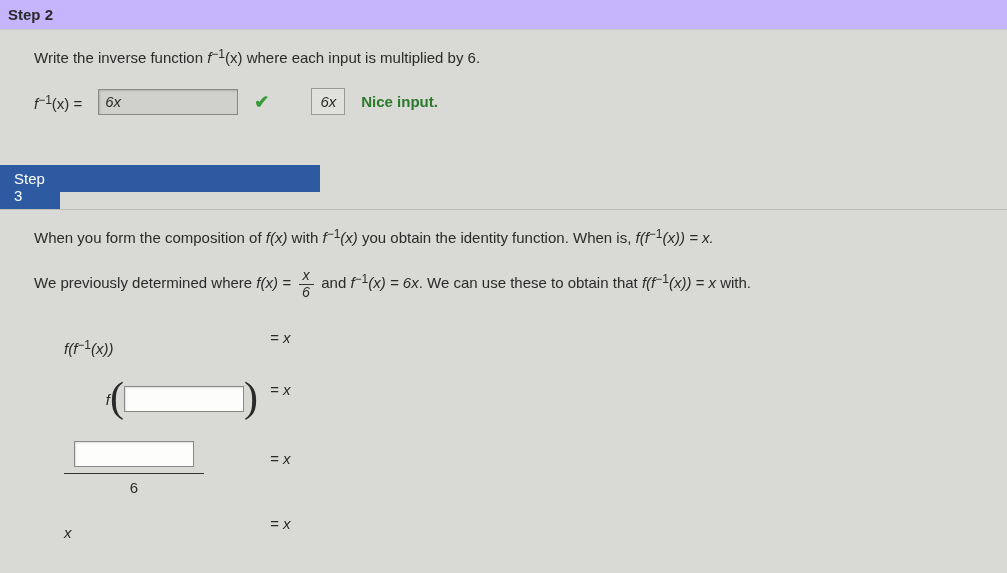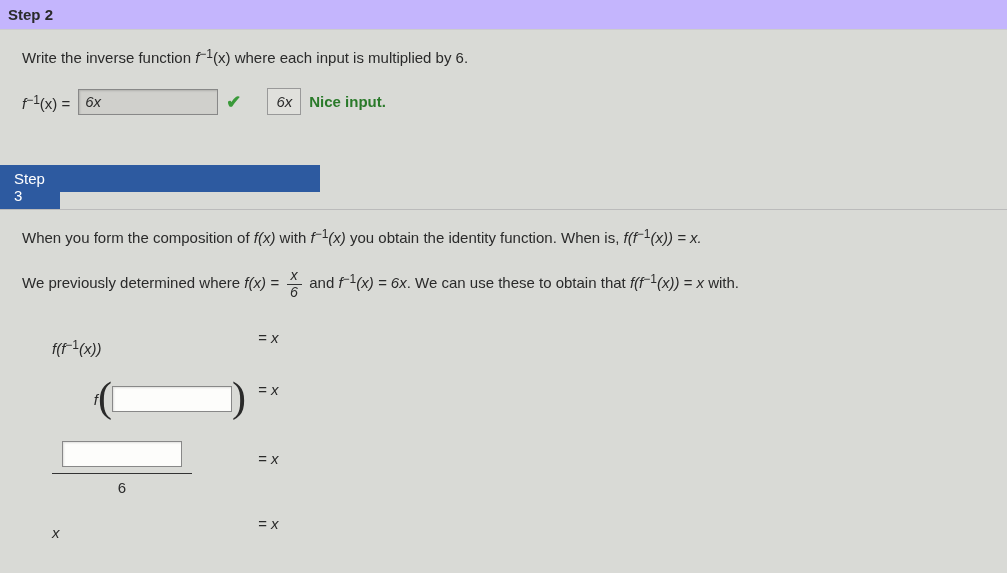--- a/index.html
+++ b/index.html
@@ -33,27 +33,27 @@
     padding: 5px 14px;
     width: 60px;
   }
   .step3-bar {
     background: #2d5aa0;
     height: 100%;
     flex: 0 0 260px;
     padding: 5px 0;
   }
   .section-body {
-    padding: 14px 28px 10px 22px;
+    padding: 14px 28px 10px 34px;
     background: #d9dad6;
   }
   .line { margin-bottom: 18px; line-height: 1.6; }
   .math-sup { font-size: 0.8em; vertical-align: super; position: relative; top: 1px; }
   .italic { font-style: italic; }
-  .inline-row { display: flex; align-items: center; gap: 8px; }
+  .inline-row { display: flex; align-items: center; gap: 16px; }
   .answer-box-filled {
     background: #d0d0cc;
     border: 1px solid #888;
     padding: 3px 8px 3px 6px;
     width: 140px;
     height: 26px;
     font-style: italic;
     box-shadow: inset 1px 1px 2px rgba(0,0,0,0.15);
   }
   .given-box {

